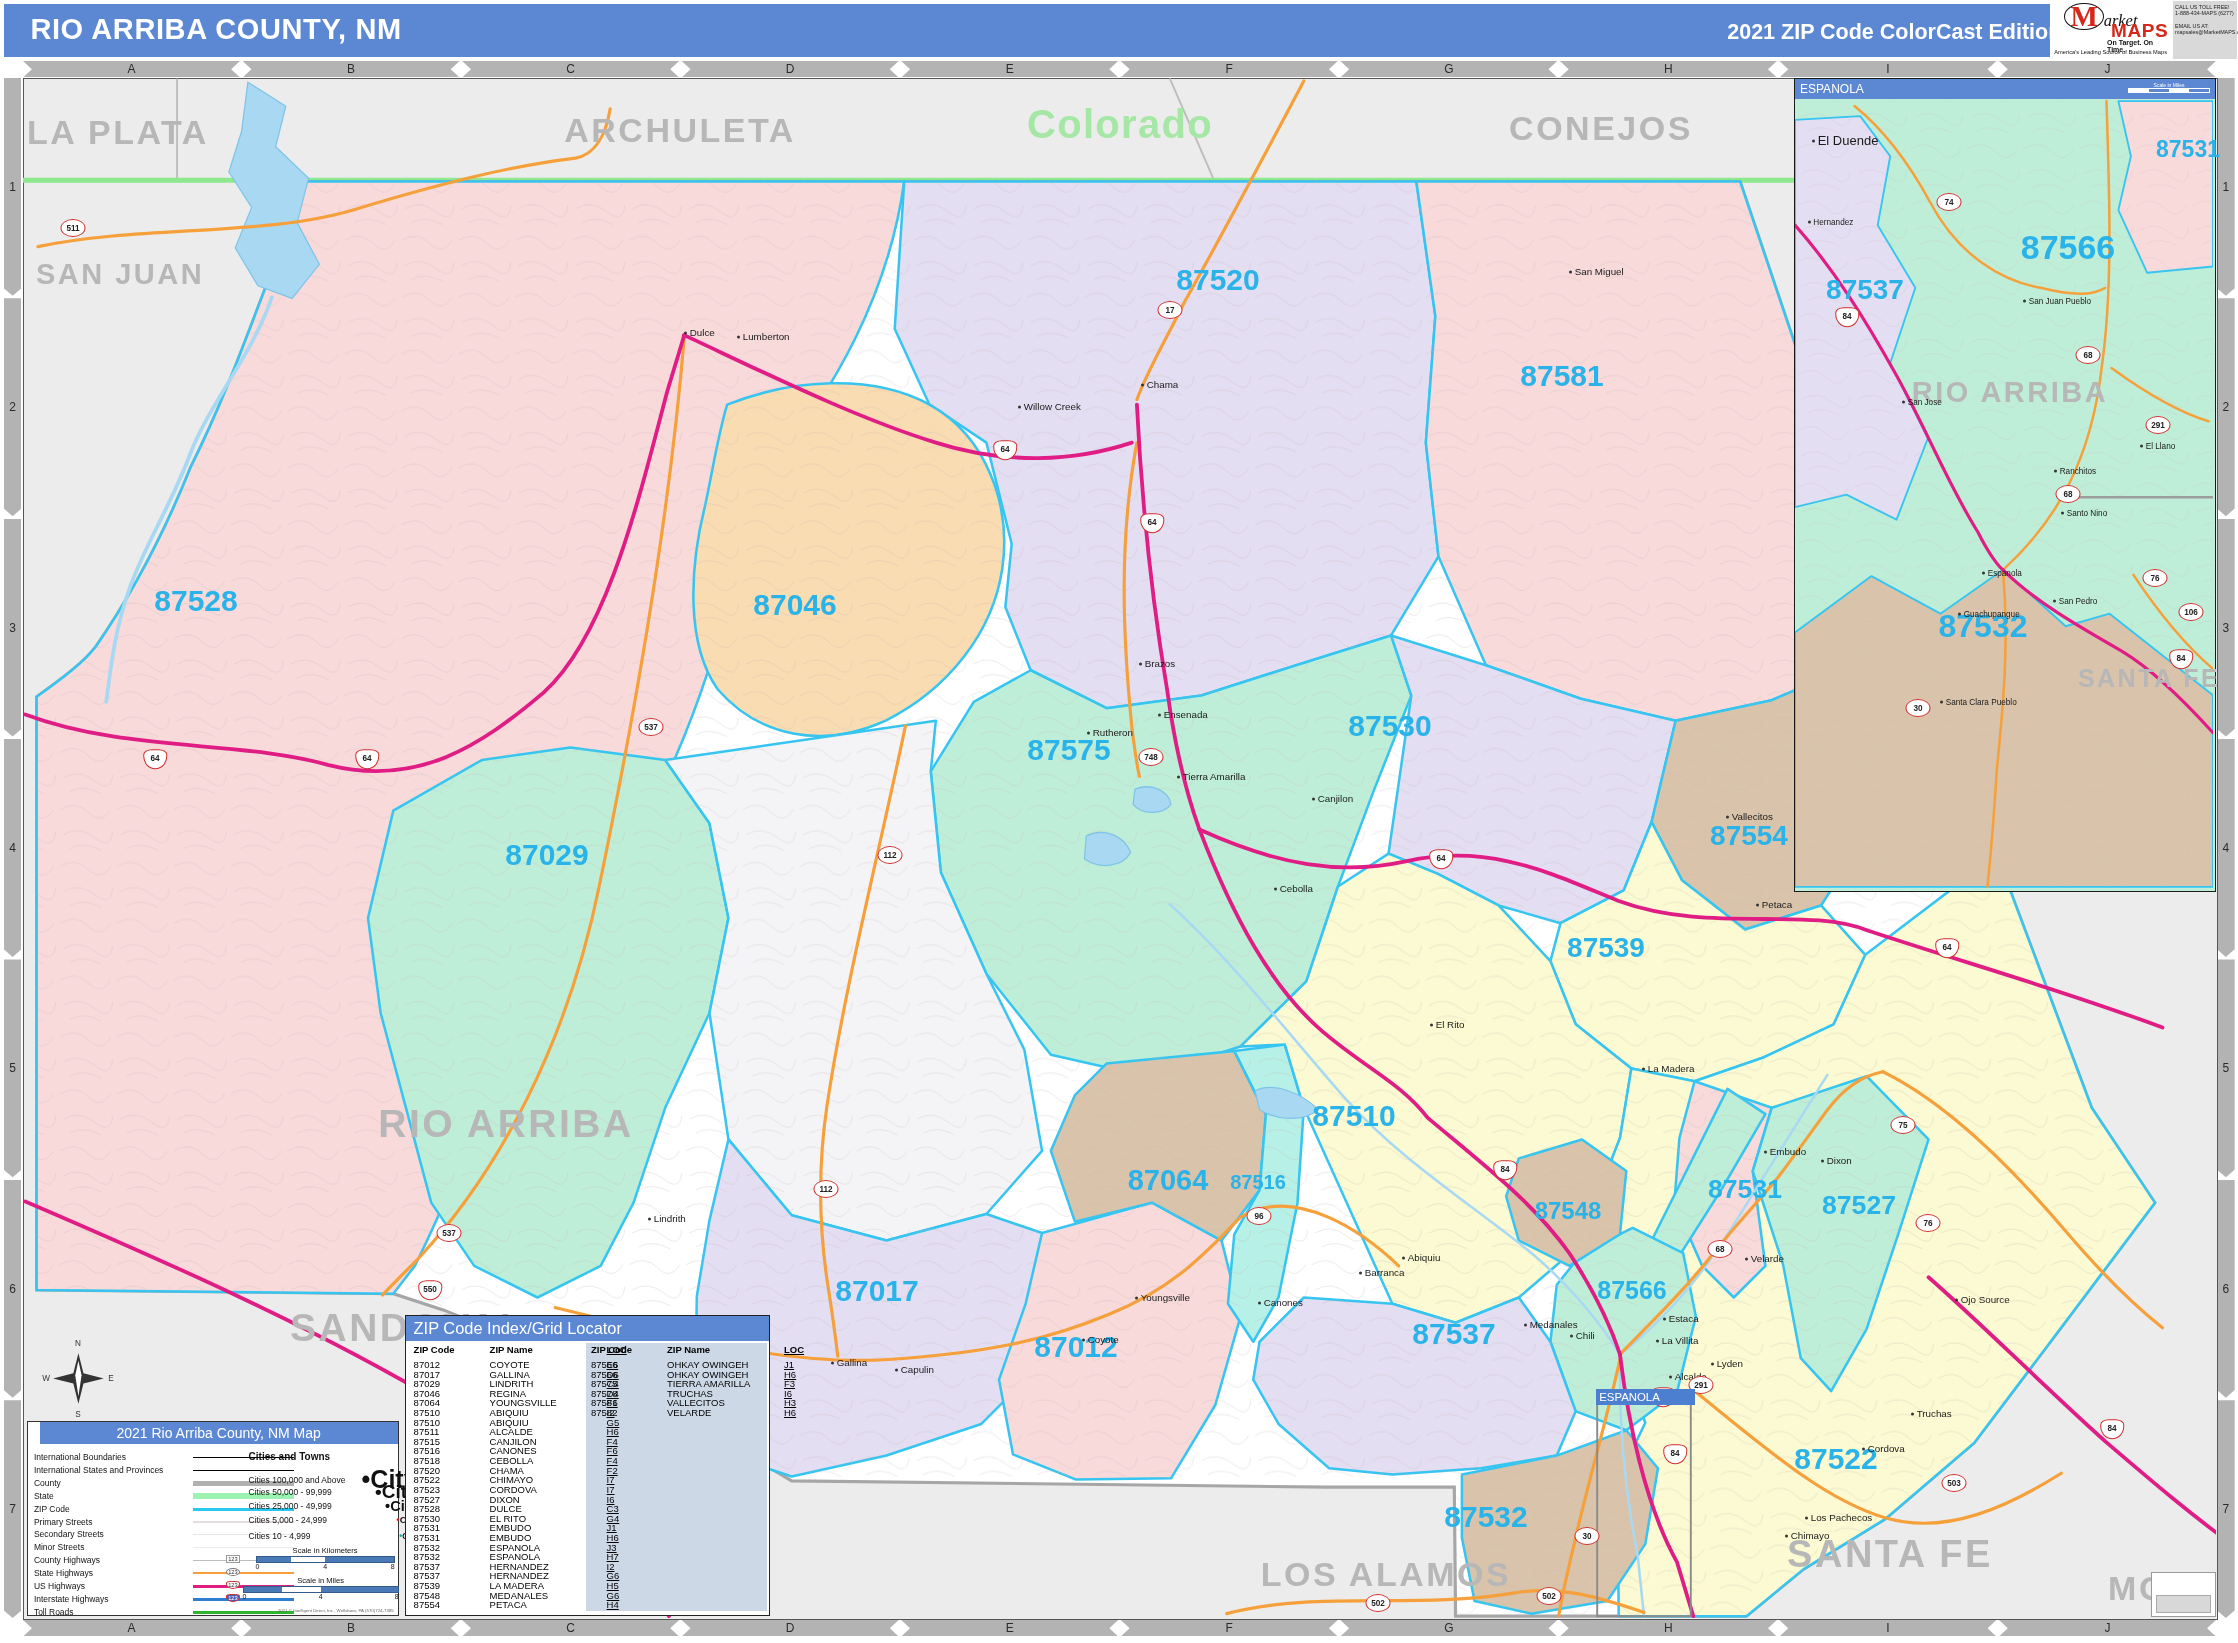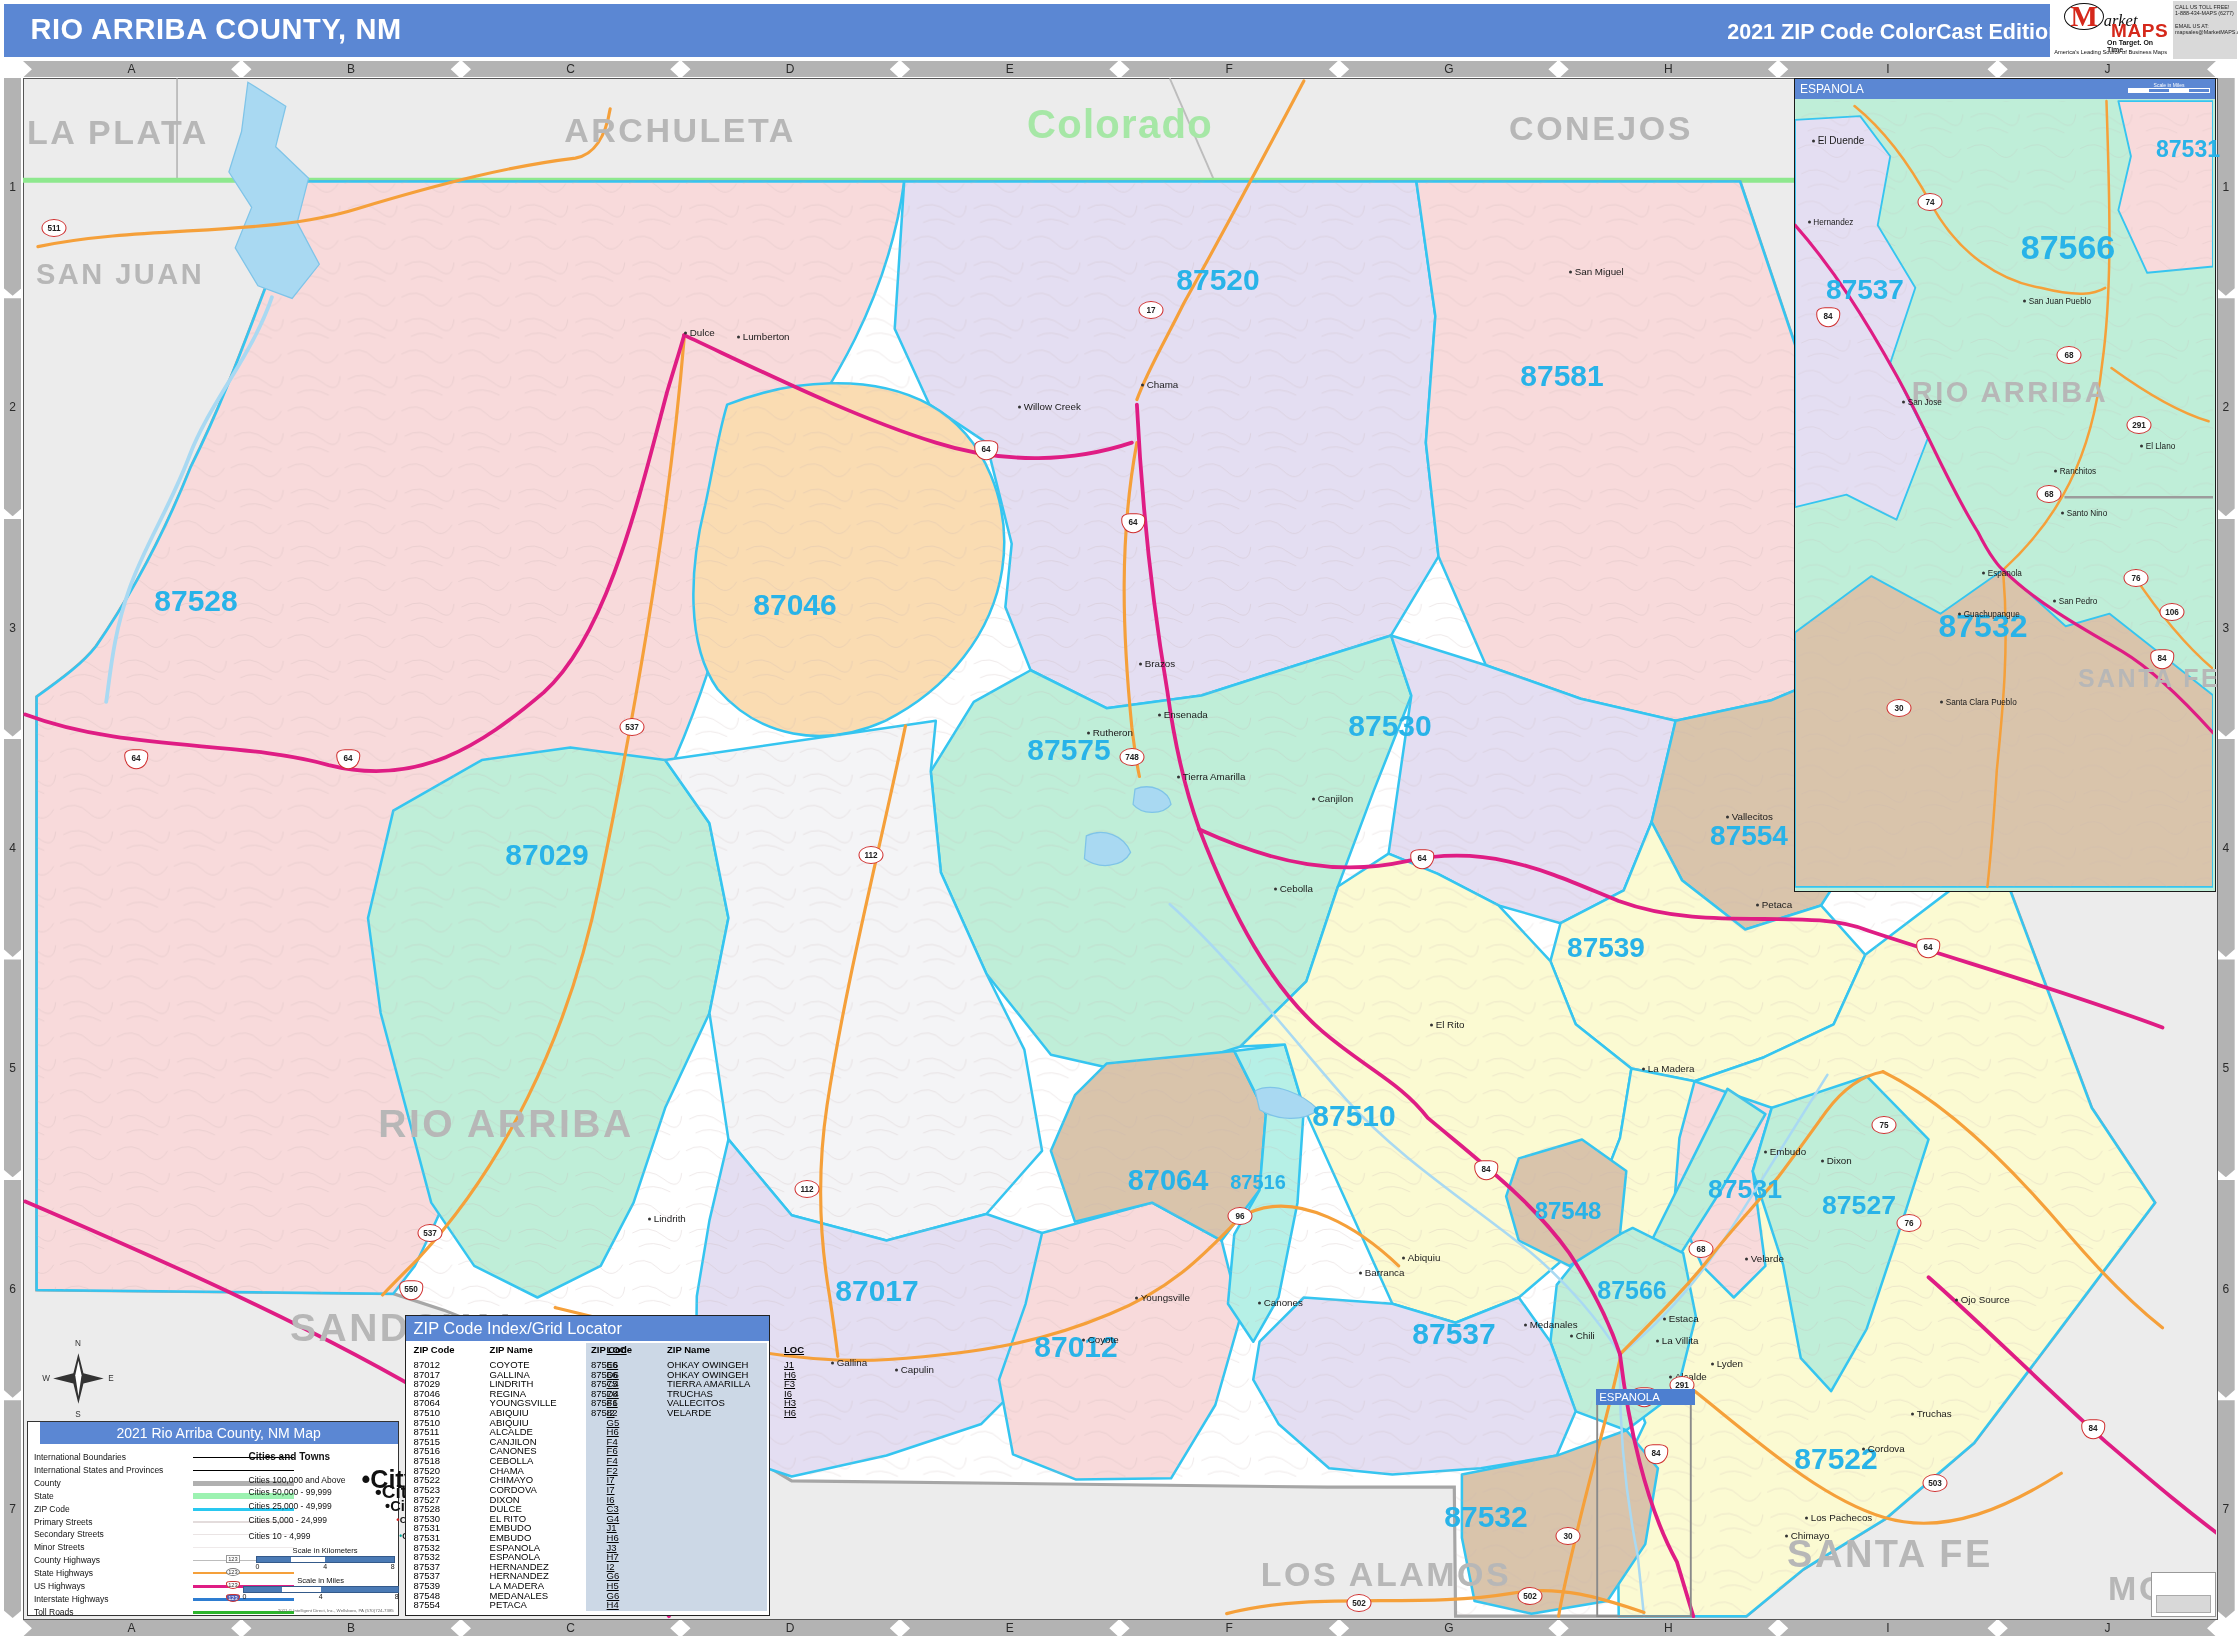--- a/index.html
+++ b/index.html
@@ -30,21 +30,21 @@
   .map-frame{position:absolute;left:23px;top:78px;width:2193px;height:1540px;border:1.3px solid #555;background:var(--outside);}
   .map-clip{position:absolute;left:0;top:0;width:2239px;height:1644px;clip-path:inset(78px 23px 25px 23px);}
   svg{position:absolute;left:0;top:0;}
   .lbl{position:absolute;transform:translate(-50%,-50%);white-space:nowrap;pointer-events:none;}
   .zip{color:var(--ziplabel);font-weight:bold;}
   .cty{color:var(--countylabel);font-weight:600;letter-spacing:2.5px;}
   .state-lbl{color:var(--statelabel);font-weight:600;letter-spacing:1.3px;}
   .town{position:absolute;transform:translate(0,-50%);font-size:9.8px;color:#1a1a1a;white-space:nowrap;}
   .town::before{content:"";display:inline-block;width:3.2px;height:3.2px;background:#333;border-radius:50%;margin-right:2.5px;vertical-align:middle;}
   .shield{position:absolute;transform:translate(-50%,-50%);background:#fff;color:#222;font-size:8.2px;font-weight:bold;
-          display:flex;align-items:center;justify-content:center;}
+          display:flex;align-items:center;justify-content:center;margin-left:19px;}
   .sh-st{width:23px;height:16px;border:1.9px solid #cf2d2d;border-radius:50%;}
   .sh-us{width:21.5px;height:17.7px;border:1.9px solid #cf2d2d;border-radius:40% 40% 55% 55% / 30% 30% 70% 70%;}
   .esp-box{position:absolute;left:1596px;top:1389px;width:96px;height:16px;background:#4d7fd0;color:#fff;
            font-size:11.4px;display:flex;align-items:center;padding-left:3.2px;}
   
   .inset{position:absolute;left:1794px;top:78px;width:422px;height:814px;border:1.9px solid #1a1a1a;background:var(--mint);box-sizing:border-box;}
   .inset-hd{position:absolute;left:0;top:0;width:100%;height:20px;background:var(--blue);color:#fff;font-size:12px;
             display:flex;align-items:center;padding-left:5px;box-sizing:border-box;}
   .inset-scale{position:absolute;right:5px;top:2.5px;width:82px;height:15px;}
   .inset-scale .t{font-size:5px;color:#fff;text-align:center;}
@@ -379,21 +379,21 @@
         <div class="b"></div>
       </div>
     </div>
     <div id="inset-labels">
         <div class="lbl zip" style="font-size: 28px; left: 70px; top: 211px;">87537</div>
         <div class="lbl zip" style="font-size: 34px; left: 273px; top: 168px;">87566</div>
         <div class="lbl zip" style="font-size: 23px; left: 393px; top: 70px;">87531</div>
         <div class="lbl zip" style="font-size: 32px; left: 188px; top: 547px;">87532</div>
         <div class="lbl cty" style="font-size: 29px; left: 215px; top: 313px;">RIO ARRIBA</div>
         <div class="lbl cty" style="font-size: 25px; left: 354px; top: 599px;">SANTA FE</div>
-        <div class="town" style="font-size: 10px; left: 17px; top: 61px;">El Duende</div>
+        <div class="town" style="font-size: 13px; left: 17px; top: 61px;">El Duende</div>
         <div class="town" style="font-size: 8.2px; left: 12.6px; top: 143px;">Hernandez</div>
         <div class="town" style="font-size: 8.2px; left: 228px; top: 222px;">San Juan Pueblo</div>
         <div class="town" style="font-size: 8.2px; left: 107px; top: 323px;">San Jose</div>
         <div class="town" style="font-size: 8.2px; left: 259px; top: 392px;">Ranchitos</div>
         <div class="town" style="font-size: 8.2px; left: 345px; top: 367px;">El Llano</div>
         <div class="town" style="font-size: 8.2px; left: 266px; top: 434px;">Santo Nino</div>
         <div class="town" style="font-size: 8.2px; left: 187px; top: 494px;">Espanola</div>
         <div class="town" style="font-size: 8.2px; left: 258px; top: 522px;">San Pedro</div>
         <div class="town" style="font-size: 8.2px; left: 163px; top: 535px;">Guachupangue</div>
         <div class="town" style="font-size: 8.2px; left: 145px; top: 623px;">Santa Clara Pueblo</div>

